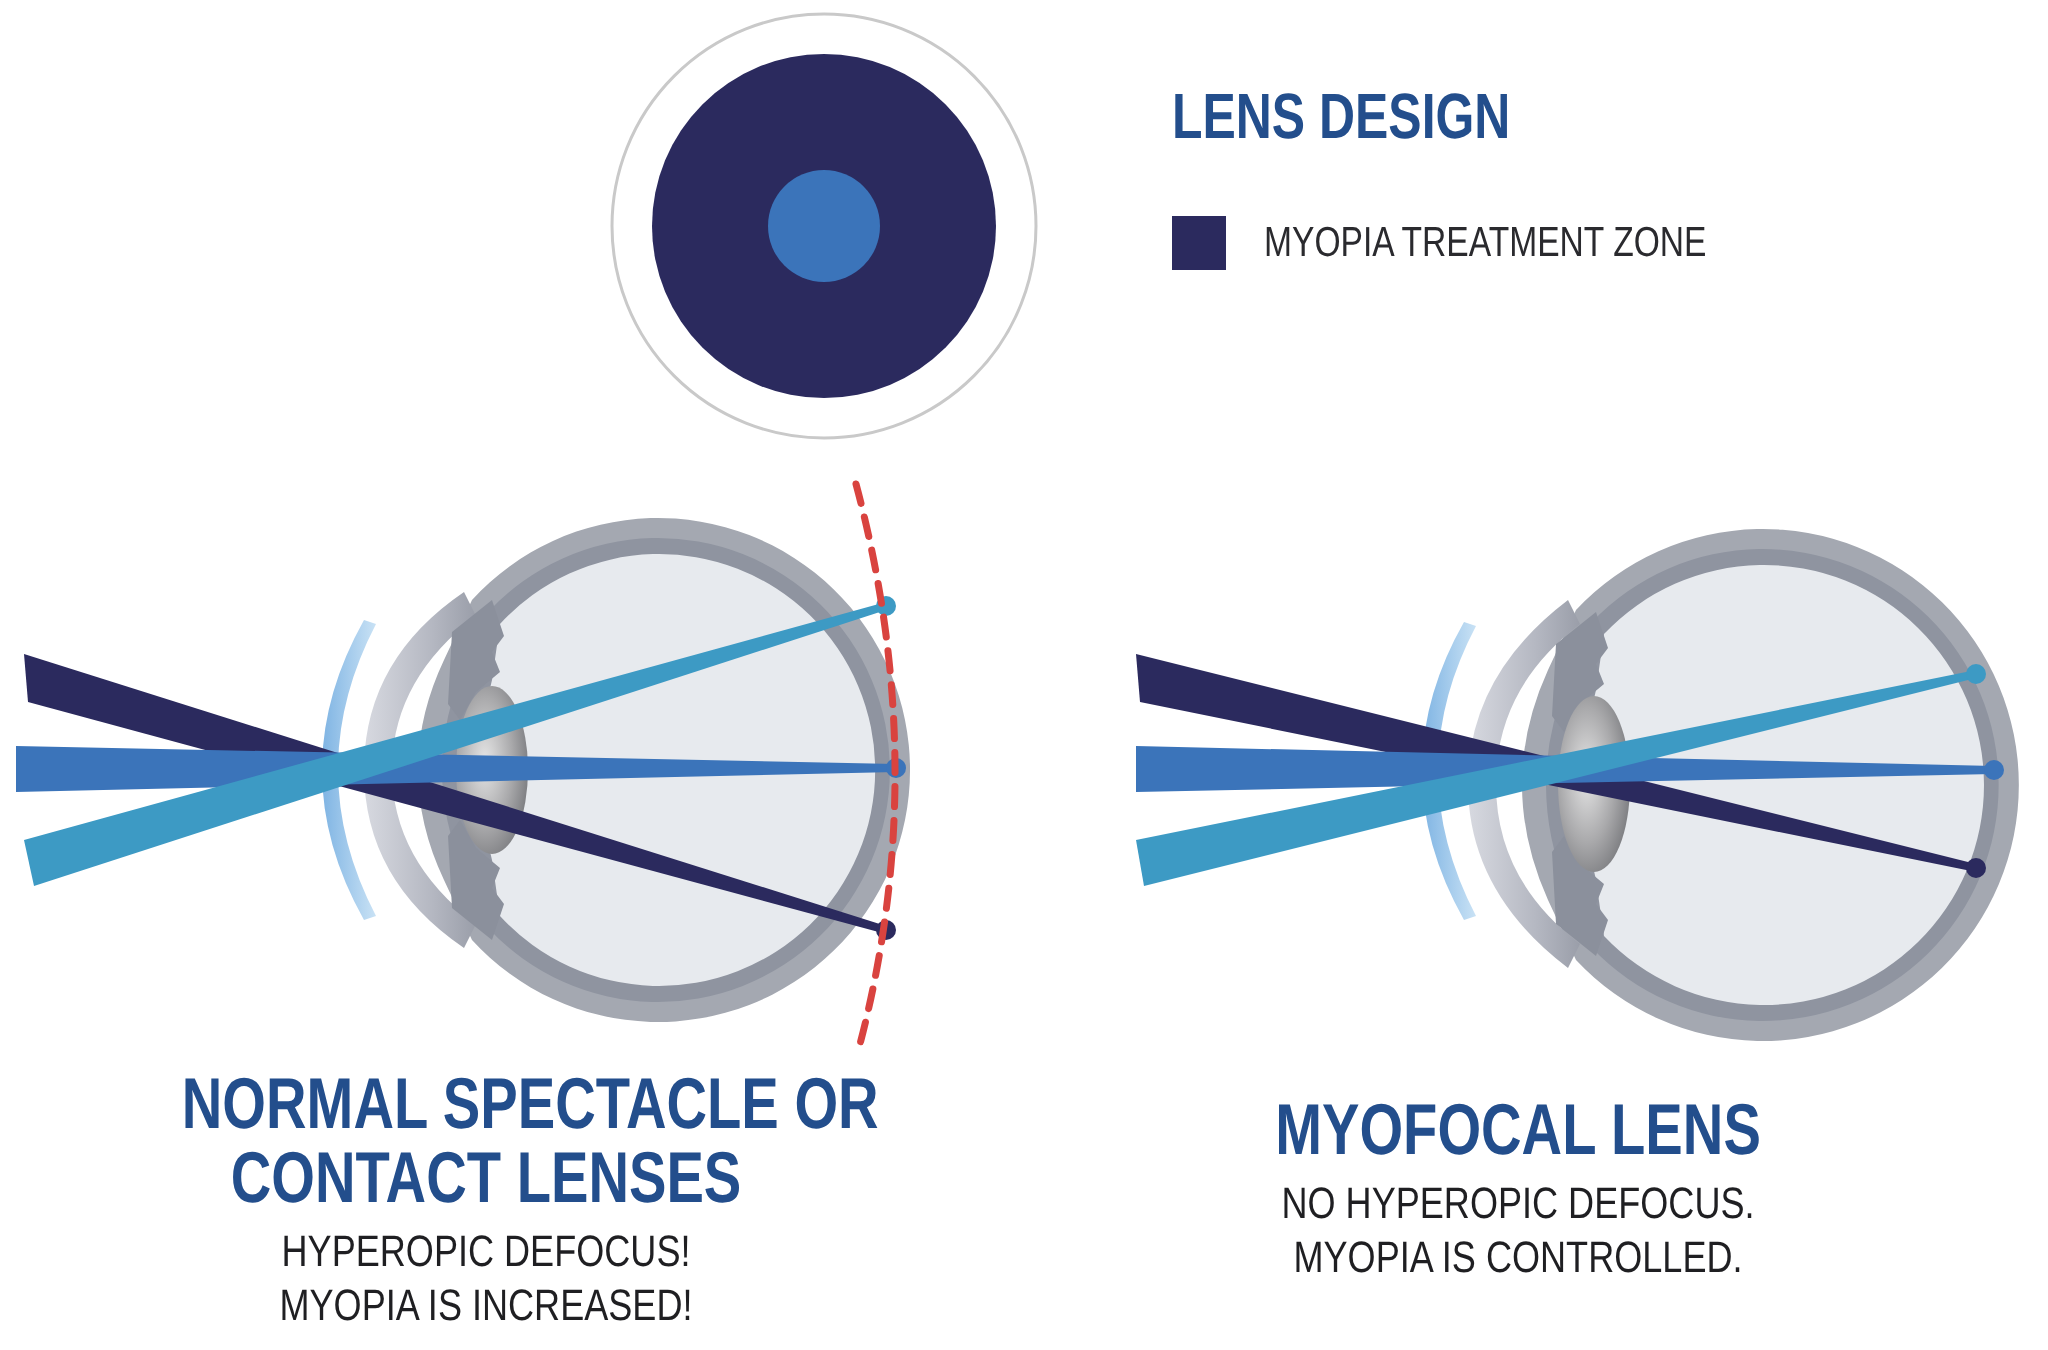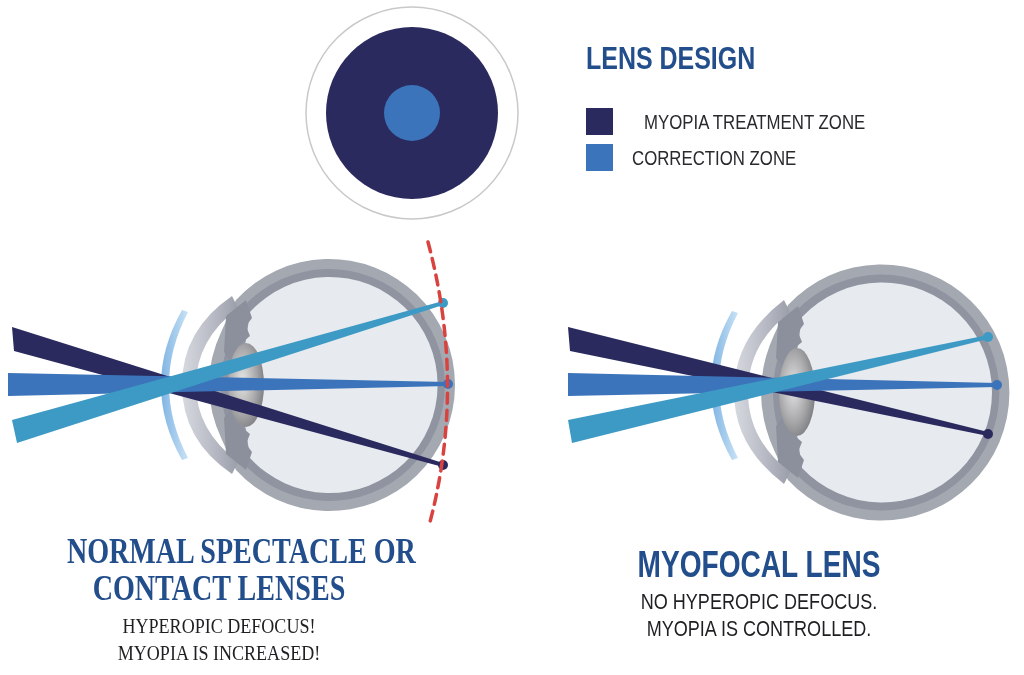--- a/index.html
+++ b/index.html
@@ -37,21 +37,21 @@
       line-height: 40px;
       margin: 0;
     }
     .legend-item {
       position: absolute;
       left: 0;
       display: flex;
       align-items: center;
       white-space: nowrap;
     }
-    .legend-item.item-0 { top: 70px; gap: 12px; }
+    .legend-item.item-0 { top: 70px; }
     .legend-item.item-1 { top: 106px; }
     .swatch {
       width: 27px;
       height: 27px;
       display: inline-block;
     }
     .legend-label {
       margin-left: 19px;
       font-size: 21px;
       color: #2a2a2e;
@@ -73,24 +73,23 @@
       transform-origin: center top;
     }
     .caption .sub {
       color: #1f1f22;
       font-size: 22px;
       line-height: 27px;
       transform: scaleX(0.82);
       transform-origin: center top;
     }
     .caption-left {
-      left: 24px;
+      left: 48px;
       width: 390px;
       top: 533px;
-      font-family: Liberation Serif, serif;
     }
     .caption-left .sub { margin-top: 5px; }
     .caption-right {
       left: 584px;
       width: 350px;
       top: 546px;
     }
     .caption-right .sub { margin-top: 5px; }
   </style>
 </head>
@@ -168,24 +167,20 @@
     <circle cx="988" cy="434" r="5" fill="#2b2a5e"></circle>
   </g>
 </svg>
 
 <div class="legend">
   <div class="legend-title">LENS DESIGN</div>
   <div class="legend-item item-0">
     <span class="swatch" style="background:#2b2a5e"></span>
     <span class="legend-label">MYOPIA TREATMENT ZONE</span>
   </div>
-  <div class="legend-item item-1">
-    <span class="swatch" style="background:#3b74ba"></span>
-    <span class="legend-label">CORRECTION ZONE</span>
-  </div>
 </div>
 
 <div class="caption caption-left">
   <div class="headline">NORMAL SPECTACLE OR</div>
   <div class="headline">CONTACT LENSES</div>
   <div class="sub">HYPEROPIC DEFOCUS!</div>
   <div class="sub" style="margin-top:0">MYOPIA IS INCREASED!</div>
 </div>
 
 <div class="caption caption-right">

